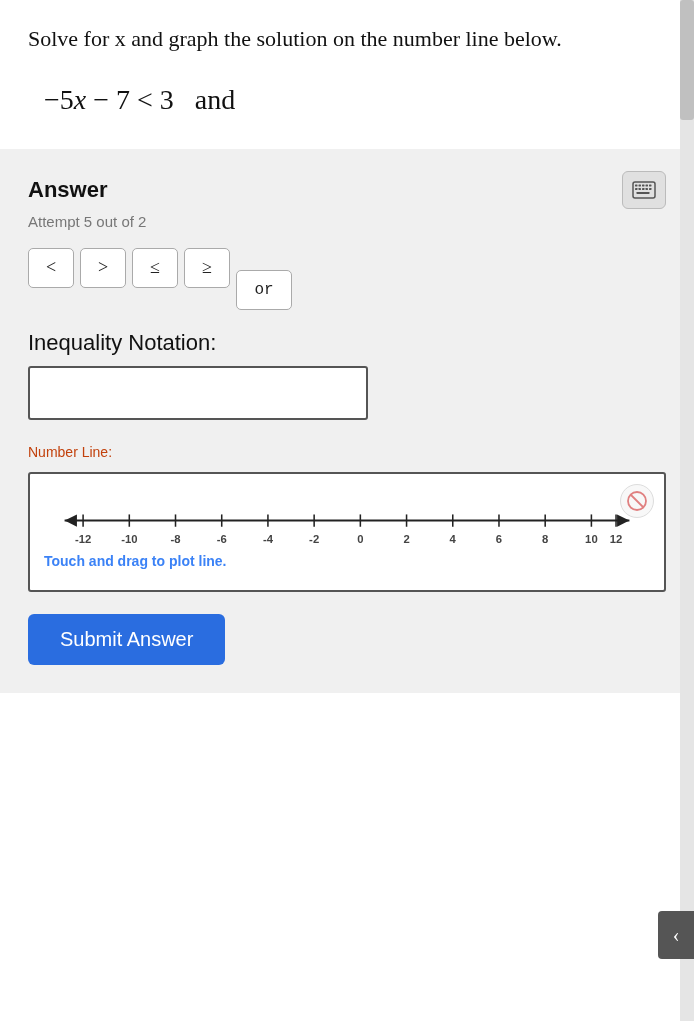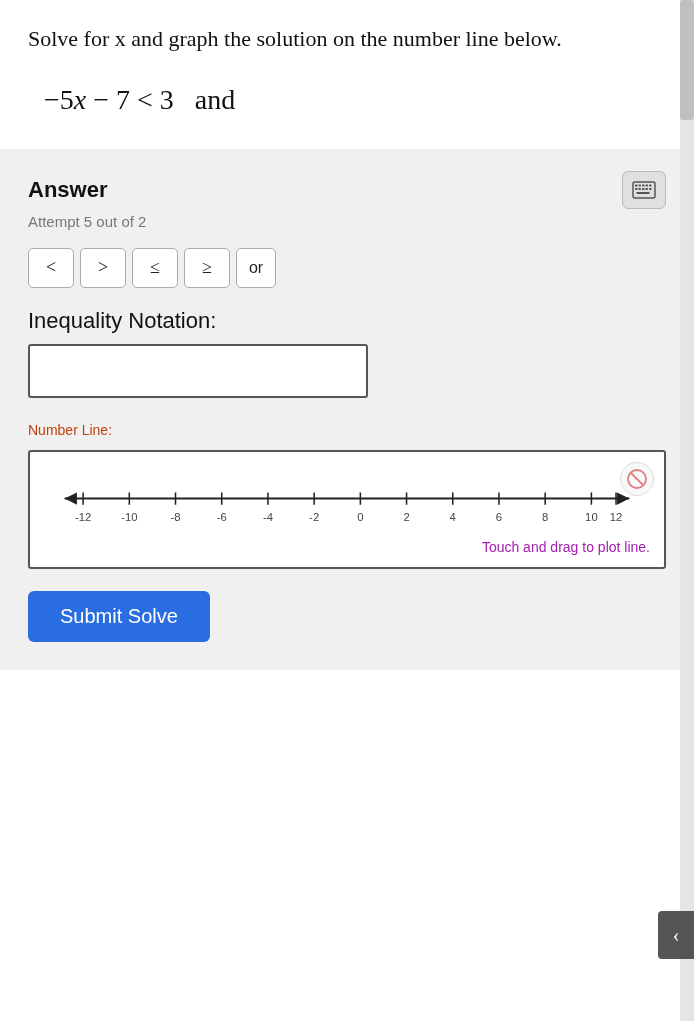--- a/index.html
+++ b/index.html
@@ -130,24 +130,25 @@
       font-size: 14px;
       font-family: Arial, sans-serif;
       color: #c2410c;
       margin-bottom: 12px;
     }
 
     .number-line-container {
       background: #ffffff;
       border: 2px solid #555;
       border-radius: 3px;
-      padding: 14px 14px 8px 14px;
+      padding: 14px 14px 17px 14px;
       position: relative;
       width: 100%;
       min-height: 110px;
+      font-weight: bold;
     }
 
     .reset-btn {
       position: absolute;
       top: 10px;
       right: 10px;
       width: 34px;
       height: 34px;
       background: #f8f8f8;
       border: 1px solid #ddd;
@@ -158,25 +159,25 @@
       justify-content: center;
     }
 
     .number-line-svg {
       width: 100%;
       display: block;
       margin-top: 10px;
     }
 
     .drag-hint {
-      text-align: right;
+      text-align: left;
       font-size: 14px;
-      color: #a21caf;
-      font-family: Arial, sans-serif;
-      margin-top: 12px;
+      color: #3b82f6;
+      font-family: Arial, sans-serif;
+      margin-top: 4px;
       margin-bottom: 4px;
     }
 
     .submit-btn {
       display: inline-block;
       background: #2a6de0;
       color: #ffffff;
       font-size: 20px;
       font-family: Arial, sans-serif;
       border: none;
@@ -271,21 +272,21 @@
     </div>
 
     <div class="attempt-text">Attempt 5 out of 2</div>
 
     
     <div class="inequality-buttons">
       <button class="ineq-btn">&lt;</button>
       <button class="ineq-btn">&gt;</button>
       <button class="ineq-btn">≤</button>
       <button class="ineq-btn">≥</button>
-      <button class="ineq-btn" style="width:40px; font-family: Liberation Sans, sans-serif; font-size:16px;">or</button>
+      <button class="ineq-btn" style="width:56px; font-family: Liberation Mono, monospace; font-size:16px;margin-top:22px;">or</button>
     </div>
 
     
     <div class="notation-label">Inequality Notation:</div>
     <input type="text" class="notation-input" value="" placeholder="" style="">
 
     
     <div class="number-line-label">Number Line:</div>
 
     <div class="number-line-container">
@@ -342,21 +343,21 @@
         <text x="533" y="44" text-anchor="middle" font-size="11" font-family="Arial" fill="#444">10</text>
 
         <line x1="557" y1="16" x2="557" y2="28" stroke="#222" stroke-width="1.5"></line>
         <text x="557" y="44" text-anchor="middle" font-size="11" font-family="Arial" fill="#444">12</text>
       </svg>
 
       <div class="drag-hint">Touch and drag to plot line.</div>
     </div>
 
     
-    <button class="submit-btn">Submit Solve</button>
+    <button class="submit-btn">Submit Answer</button>
 
   </div>
 
   <div class="chevron-btn">
     <span>‹</span>
   </div>
 
 </div>
 
 </body></html>

